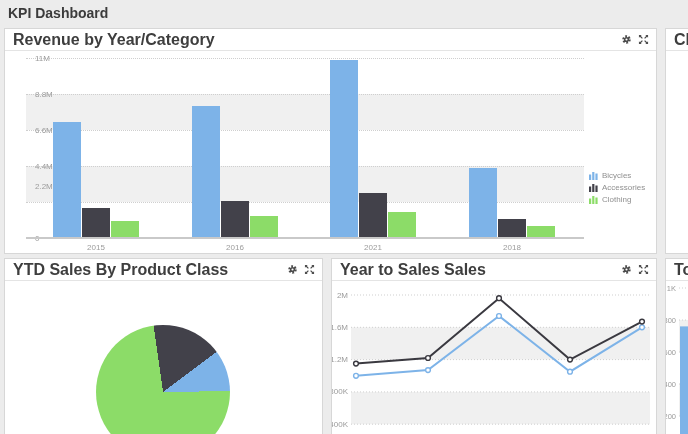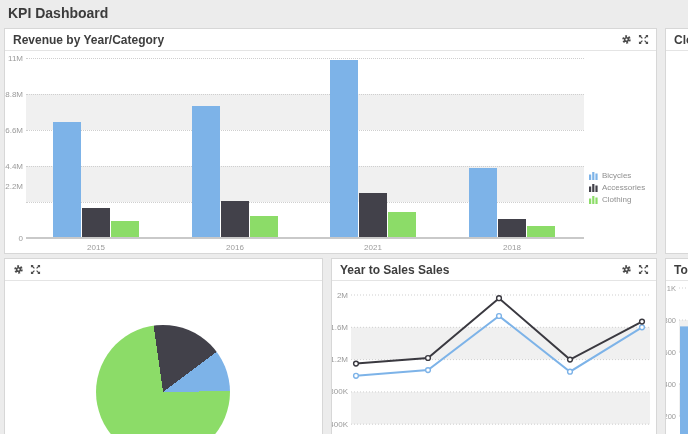--- a/index.html
+++ b/index.html
@@ -11,26 +11,26 @@
     position:absolute;left:8px;top:5px;font-size:14px;font-weight:bold;color:#3b3b3b;
   }
   .panel{
     position:absolute;background:#fff;border:1px solid #d7d7d7;box-sizing:border-box;
   }
   .phead{
     position:absolute;left:0;right:0;top:0;height:21px;
     display:flex;justify-content:space-between;align-items:center;
     padding:0 7px 0 8px;border-bottom:1px solid #e4e4e4;background:#fff;
   }
-  .ptitle{font-size:12px;font-weight:bold;color:#3e3e3e;white-space:nowrap;}
+  .ptitle{font-size:16px;font-weight:bold;color:#3e3e3e;white-space:nowrap;}
   .picons{display:flex;gap:6px;align-items:center;flex:0 0 auto;}
   .icon-btn{width:11px;height:11px;display:inline-block;cursor:pointer;line-height:0;}
   .pbody{position:absolute;left:0;right:0;top:22px;bottom:0;overflow:hidden;background:#fff;}
   .plot{position:absolute;}
-  .ylab{position:absolute;font-size:8px;color:#9b9b9b;text-align:right;width:24px;}
+  .ylab{position:absolute;font-size:8px;color:#9b9b9b;text-align:left;width:24px;padding-left:36px;}
   .catlab{position:absolute;font-size:8px;color:#9b9b9b;text-align:center;width:40px;}
   .legend{position:absolute;display:flex;flex-direction:column;gap:3px;}
   .legend-item{display:flex;align-items:center;gap:4px;font-size:8px;color:#8f8f8f;white-space:nowrap;}
   svg{display:block}
 </style>
 </head>
 <body>
 
 <div class="page-title">KPI Dashboard</div>
 
@@ -128,20 +128,21 @@
 <div class="panel" style="left:665px;top:28px;width:220px;height:226px">
   <div class="phead">
     <span class="ptitle">Clothing</span>
 
   </div>
   <div class="pbody"></div>
 </div>
 
 <div class="panel" style="left:4px;top:258px;width:319px;height:280px">
   <div class="phead">
+    <span class="ptitle">YTD Sales By Product Class</span>
     <span class="picons">
       <span class="icon-btn">
           <svg width="11" height="11" viewBox="0 0 12 12">
             <circle cx="6" cy="6" r="3.3" fill="none" stroke="#4b4b4b" stroke-width="2.7" stroke-dasharray="1.9 1.55"></circle>
             <circle cx="6" cy="6" r="2" fill="none" stroke="#4b4b4b" stroke-width="1.7"></circle>
           </svg>
         </span>
       <span class="icon-btn">
           <svg width="11" height="11" viewBox="0 0 12 12">
             <g stroke="#4b4b4b" stroke-width="1.3" fill="none">

